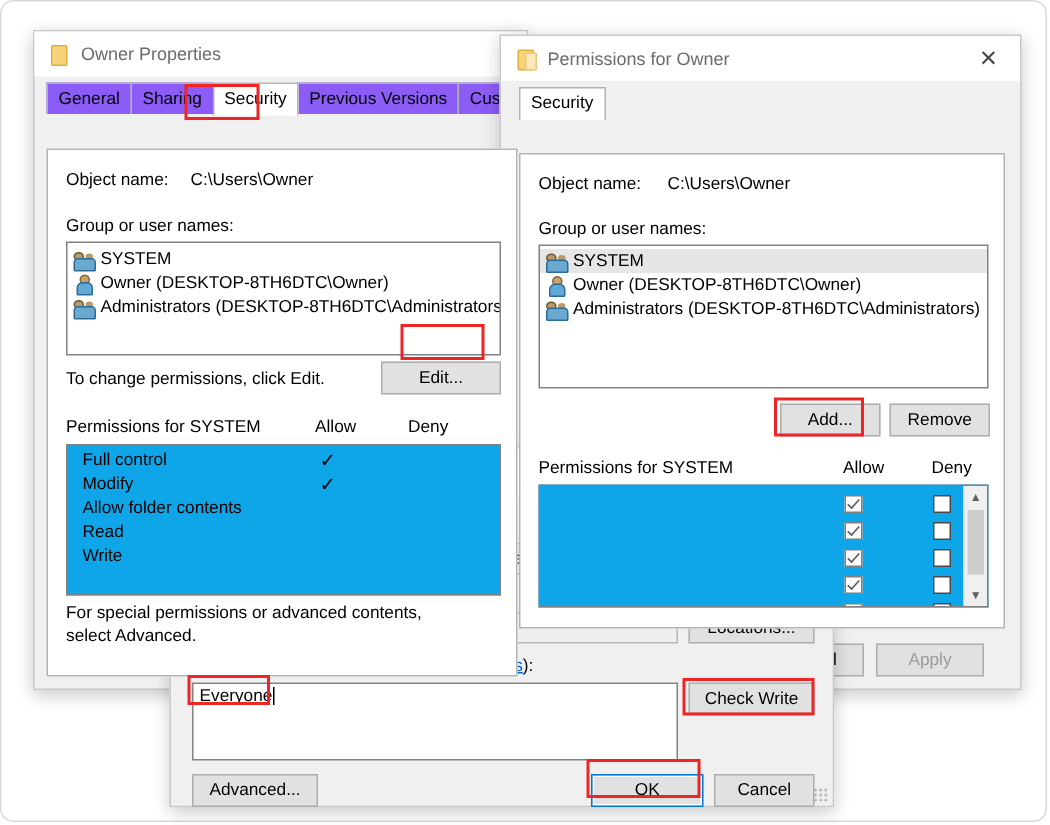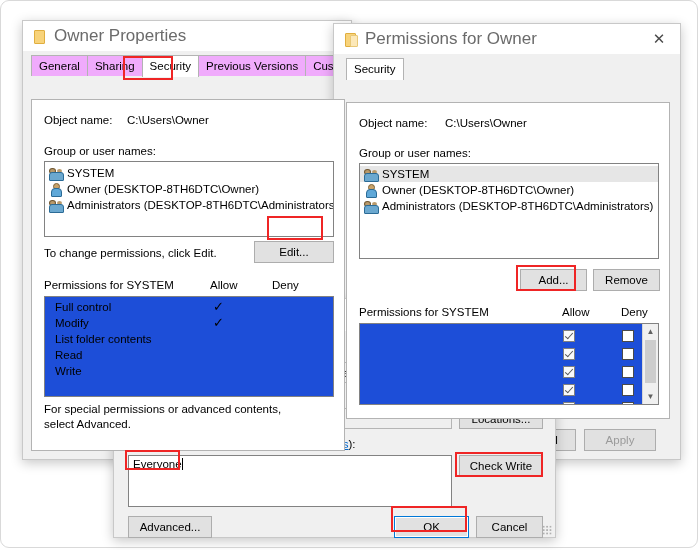--- a/index.html
+++ b/index.html
@@ -35,21 +35,21 @@
   }
   .titlebar {
     height: 30px;
     background: #ffffff;
     display: flex;
     align-items: center;
     padding: 0 0 0 10px;
     box-sizing: border-box;
   }
   .title-text {
-    font-size: 17px;
+    font-size: 12px;
     color: #6b6b6b;
     margin-left: 8px;
     white-space: nowrap;
     font-family: "Liberation Sans", sans-serif;
   }
   .folder-icon {
     width: 13px; height: 14px;
     position: relative;
     flex: 0 0 auto;
   }
@@ -87,21 +87,21 @@
     align-items: flex-end;
     padding-left: 8px;
     box-sizing: border-box;
   }
   .tab {
     font-size: 11.5px;
     color: #000;
     padding: 3px 7px 3px 7px;
     border: 1px solid #b3b3b3;
     border-bottom: none;
-    background: #f0abfc;
+    background: #8b5cf6;
     margin-right: -1px;
     position: relative;
     line-height: 14px;
     white-space: nowrap;
     font-family: "Liberation Sans", sans-serif;
   }
   .tab.selected {
     background: #ffffff;
     z-index: 3;
     padding-bottom: 4px;
@@ -205,21 +205,21 @@
     white-space: nowrap;
   }
   .textbox.readonly { background: #efefef; border-color: #b5b5b5; }
 
   .perm-head {
     display: flex;
     font-size: 11.5px;
     align-items: center;
   }
   .perm-list {
-    background: #1d4ed8;
+    background: #0ea5e9;
     border: 1px solid #828282;
     box-sizing: border-box;
     position: relative;
     overflow: hidden;
   }
   .perm-row {
     display: flex;
     align-items: center;
     height: 16px;
     font-size: 11.5px;
@@ -349,21 +349,21 @@
       <div class="perm-list" style="position:absolute; left:12px; top:196px; width:290px; height:101px;">
         <div class="perm-row" style="margin-top:2px;">
           <span class="perm-name">Full control</span>
           <span class="tick" style="position:absolute; left:168px;">✓</span>
         </div>
         <div class="perm-row">
           <span class="perm-name">Modify</span>
           <span class="tick" style="position:absolute; left:168px;">✓</span>
         </div>
         <div class="perm-row">
-          <span class="perm-name">List folder contents</span>
+          <span class="perm-name">Allow folder contents</span>
         </div>
         <div class="perm-row">
           <span class="perm-name">Read</span>
         </div>
         <div class="perm-row">
           <span class="perm-name">Write</span>
         </div>
       </div>
 
       <div class="lbl" style="position:absolute; left:12px; top:303px;">For special permissions or advanced contents,</div>

